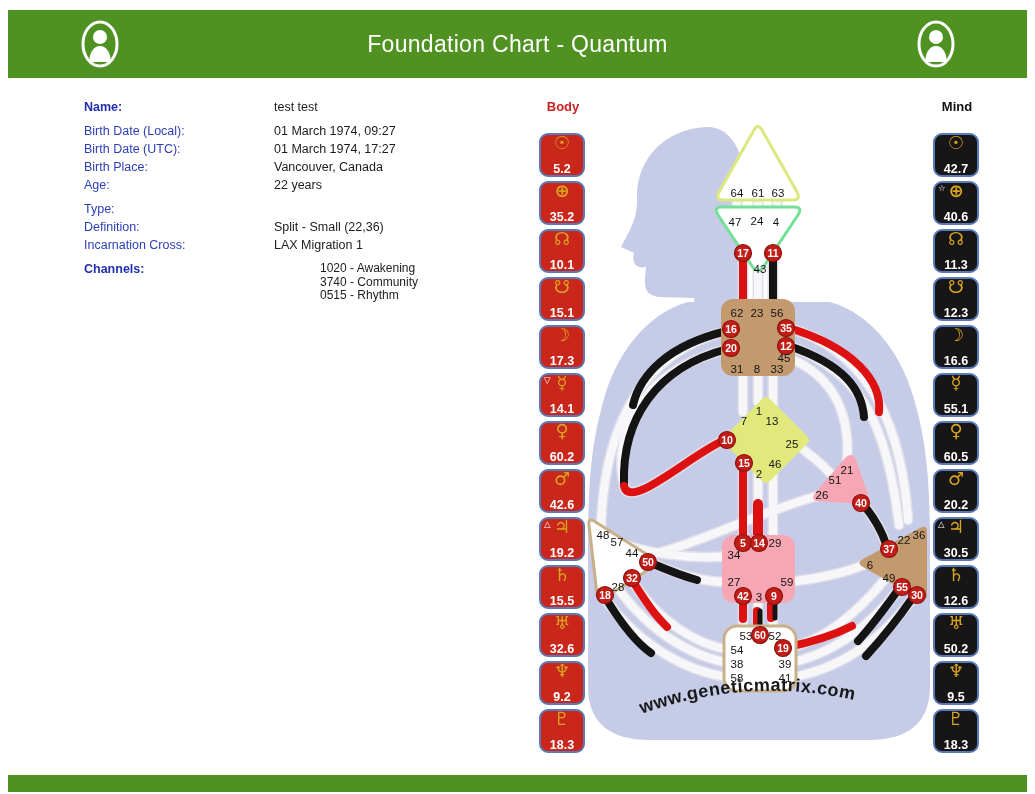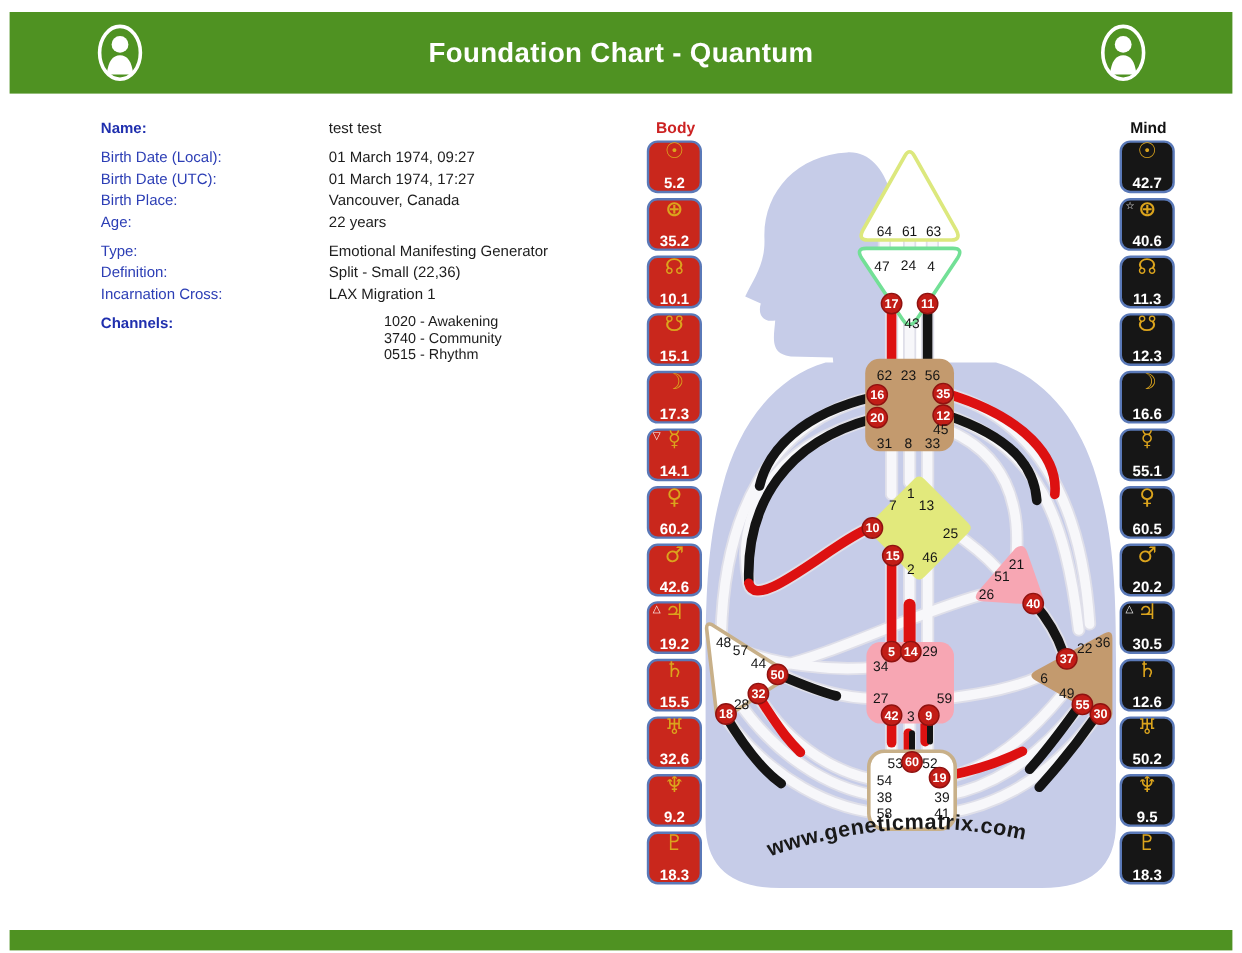--- a/index.html
+++ b/index.html
@@ -1,34 +1,34 @@
 <!DOCTYPE html>
 <html><head>
 <meta charset="utf-8">
 <style>
   html,body{margin:0;padding:0;background:#fff;}
   #page{position:relative;width:1035px;height:794px;background:#fff;overflow:hidden;
         font-family:"Liberation Sans",sans-serif;}
   
   .bar{position:absolute;left:8px;right:8px;top:10px;height:68px;background:#4f9222;}
   .bar-title{position:absolute;left:0;right:0;top:0;height:68px;line-height:68px;text-align:center;
-        color:#fff;font-size:23px;font-weight:700;letter-spacing:.3px;}
+        color:#fff;font-size:23px;font-weight:400;letter-spacing:.3px;}
   .avatar{position:absolute;top:8px;width:46px;height:52px;cursor:pointer;}
   .avatar.left{left:69px;} .avatar.right{left:905px;}
   .footbar{position:absolute;left:8px;right:8px;top:775px;height:17px;background:#4f9222;}
   
   .info{position:absolute;left:68px;top:98px;width:440px;font-size:12.5px;color:#1c1c1c;}
   .irow{display:flex;line-height:18px;}
   .irow .lbl{width:190px;color:#2c3eb5;padding-left:16px;}
   .irow .lbl.b{font-weight:bold;color:#1f2fae;}
   .gap{margin-top:6px;}
   .chanvals{line-height:13.5px;font-size:12px;padding-top:2px;margin-left:46px;}
   
   .pcol{position:absolute;width:48px;}
-  .pcol .ptitle{text-align:center;font-weight:bold;font-size:13px;height:16px;margin-bottom:2px;}
+  .pcol .ptitle{text-align:center;font-weight:bold;font-size:13px;height:16px;margin-bottom:18px;}
   .pcol.body-col{left:539px;top:99px;} .pcol.mind-col{left:933px;top:99px;}
   .body-col .ptitle{color:#c22;} .mind-col .ptitle{color:#111;}
   .pstack{display:flex;flex-direction:column;gap:4px;}
   .psq{position:relative;width:42px;height:40px;border:2px solid #5a79b8;border-radius:9px;
        display:flex;flex-direction:column;align-items:center;justify-content:center;cursor:pointer;}
   .body-col .psq{background:#c9271c;} .mind-col .psq{background:#161616;}
   .psq .glyph{font-family:"DejaVu Sans",sans-serif;font-size:18px;line-height:18px;color:#dba41d;font-weight:bold;}
   .psq .pval{font-size:12.5px;line-height:13px;font-weight:bold;color:#fff;margin-top:11px;}
   .psq .marker{position:absolute;top:1px;left:3px;font-size:8.5px;color:#fff;line-height:9px;font-family:"DejaVu Sans",sans-serif;}
   svg text{font-family:"Liberation Sans",sans-serif;}
@@ -68,21 +68,20 @@
       <div class="irow">
         <span class="lbl">Birth Place:</span>
         <span>Vancouver, Canada</span>
       </div>
       <div class="irow">
         <span class="lbl">Age:</span>
         <span>22 years</span>
       </div>
       <div class="irow gap">
         <span class="lbl">Type:</span>
-        <span>Emotional Manifesting Generator</span>
       </div>
       <div class="irow">
         <span class="lbl">Definition:</span>
         <span>Split - Small (22,36)</span>
       </div>
       <div class="irow">
         <span class="lbl">Incarnation Cross:</span>
         <span>LAX Migration 1</span>
       </div>
       <div class="irow gap">

